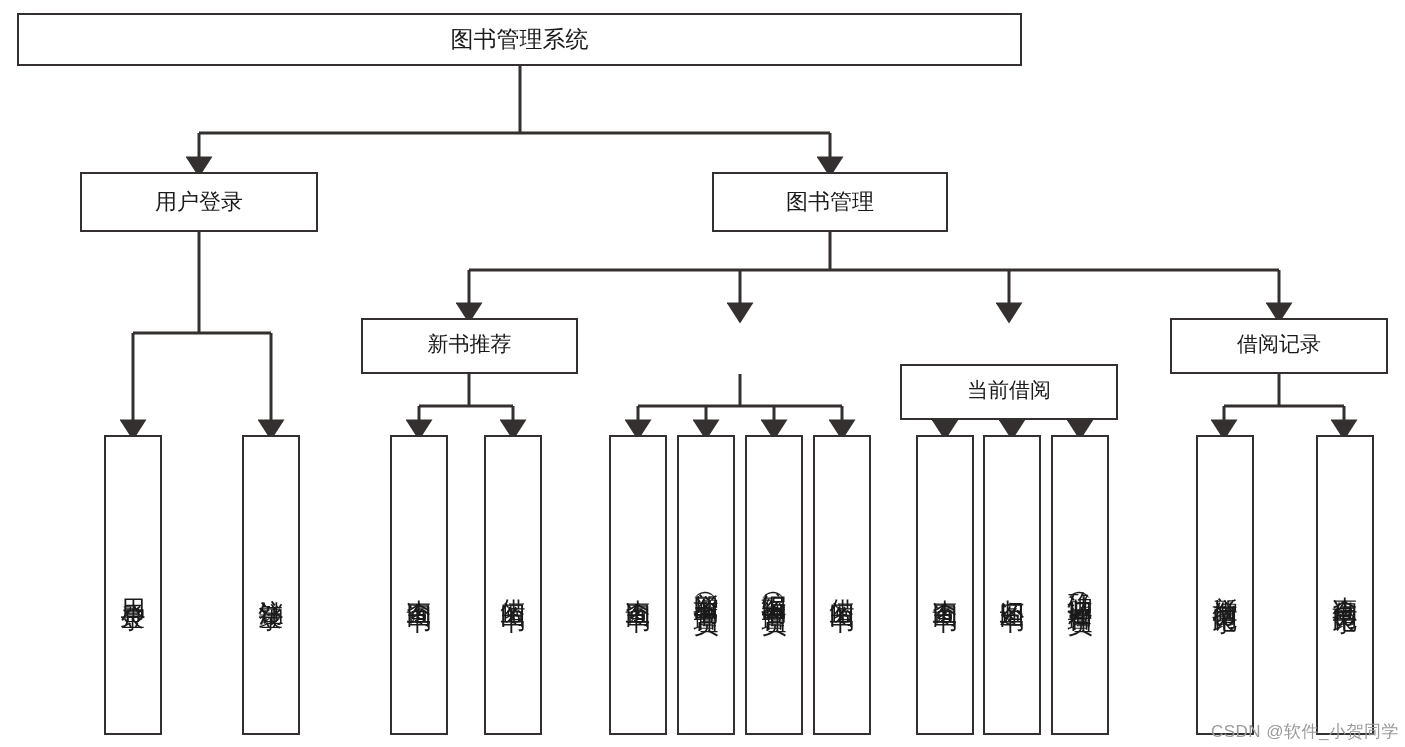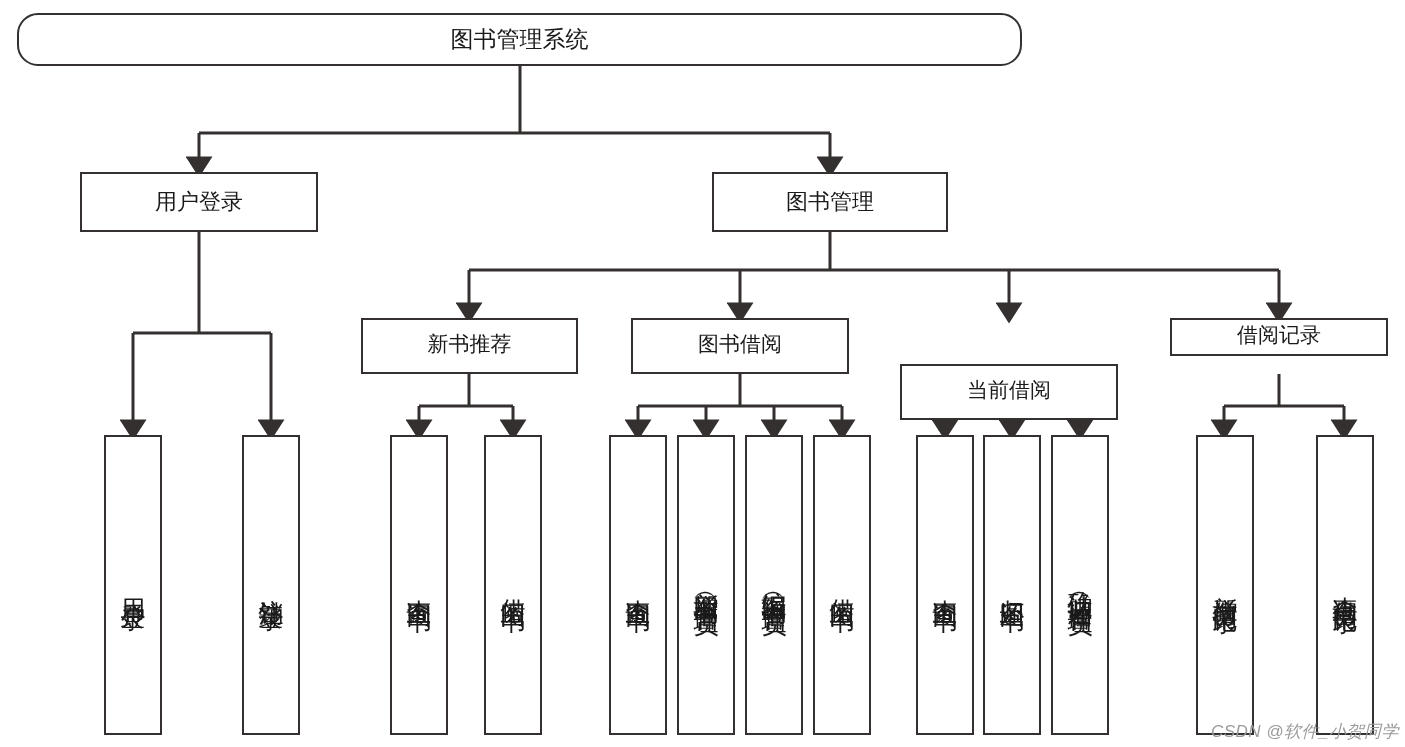--- a/index.html
+++ b/index.html
@@ -57,21 +57,20 @@
     max-height: 292px;
   }
   .watermark {
     position: absolute;
     right: 6px;
     bottom: 4px;
     font-size: 17px;
     color: #9a9a9a;
     white-space: nowrap;
     letter-spacing: 0.5px;
-    font-style: italic;
   }
 </style>
 </head>
 <body>
 
 <div id="canvas">
 
   <svg class="edges" viewBox="0 0 1405 747">
     <defs>
       <marker id="arrow" markerWidth="9" markerHeight="9" refX="3.2" refY="4.5" orient="auto" markerUnits="strokeWidth">
@@ -115,41 +114,38 @@
       <path d="M1012,406 L1012,429" marker-end="url(#arrow)"></path>
       <path d="M1080,406 L1080,429" marker-end="url(#arrow)"></path>
 
       <path d="M1279,374 L1279,406"></path>
       <path d="M1224,406 L1344,406"></path>
       <path d="M1224,406 L1224,429" marker-end="url(#arrow)"></path>
       <path d="M1344,406 L1344,429" marker-end="url(#arrow)"></path>
     </g>
   </svg>
 
-  <div class="node node-root" style="left:17px; top:13px; width:1005px; height:53px;border-radius:21px;">
+  <div class="node node-root" style="left:17px; top:13px; width:1005px; height:53px;">
     <span class="label">图书管理系统</span>
   </div>
 
   <div class="node node-l1" style="left:80px; top:172px; width:238px; height:60px;">
     <span class="label">用户登录</span>
   </div>
   <div class="node node-l1" style="left:712px; top:172px; width:236px; height:60px;">
     <span class="label">图书管理</span>
   </div>
 
   <div class="node node-l2" style="left:361px; top:318px; width:217px; height:56px;">
     <span class="label">新书推荐</span>
   </div>
-  <div class="node node-l2" style="left:631px; top:318px; width:218px; height:56px;">
-    <span class="label">图书借阅</span>
-  </div>
   <div class="node node-l2" style="left:900px; top:318px; width:218px; height:56px;margin-top:46px;">
     <span class="label">当前借阅</span>
   </div>
-  <div class="node node-l2" style="left:1170px; top:318px; width:218px; height:38px;">
+  <div class="node node-l2" style="left:1170px; top:318px; width:218px; height:56px;">
     <span class="label">借阅记录</span>
   </div>
 
   <div class="node node-leaf" style="left:104px; top:435px; width:58px; height:300px;">
     <span class="label">用户登录</span>
   </div>
   <div class="node node-leaf" style="left:242px; top:435px; width:58px; height:300px;">
     <span class="label">注销登录</span>
   </div>
 

